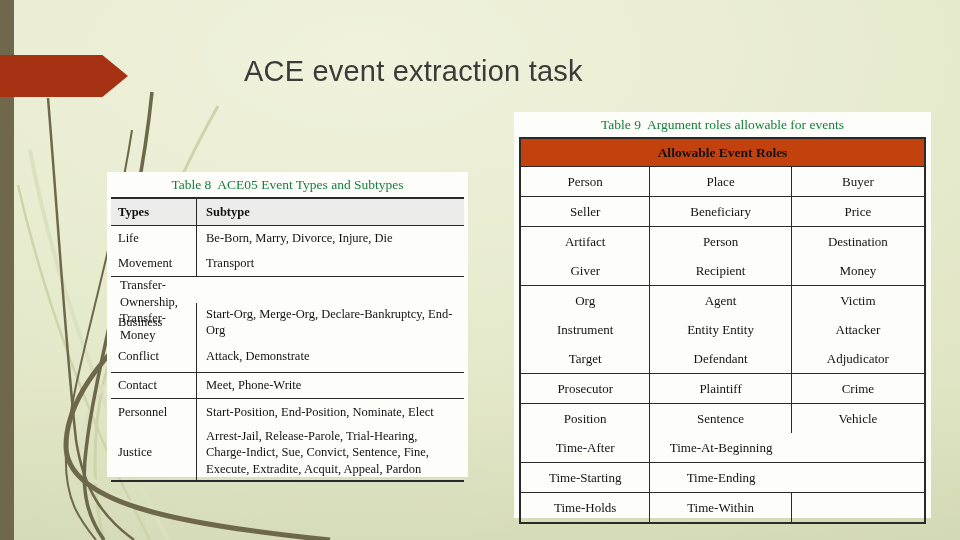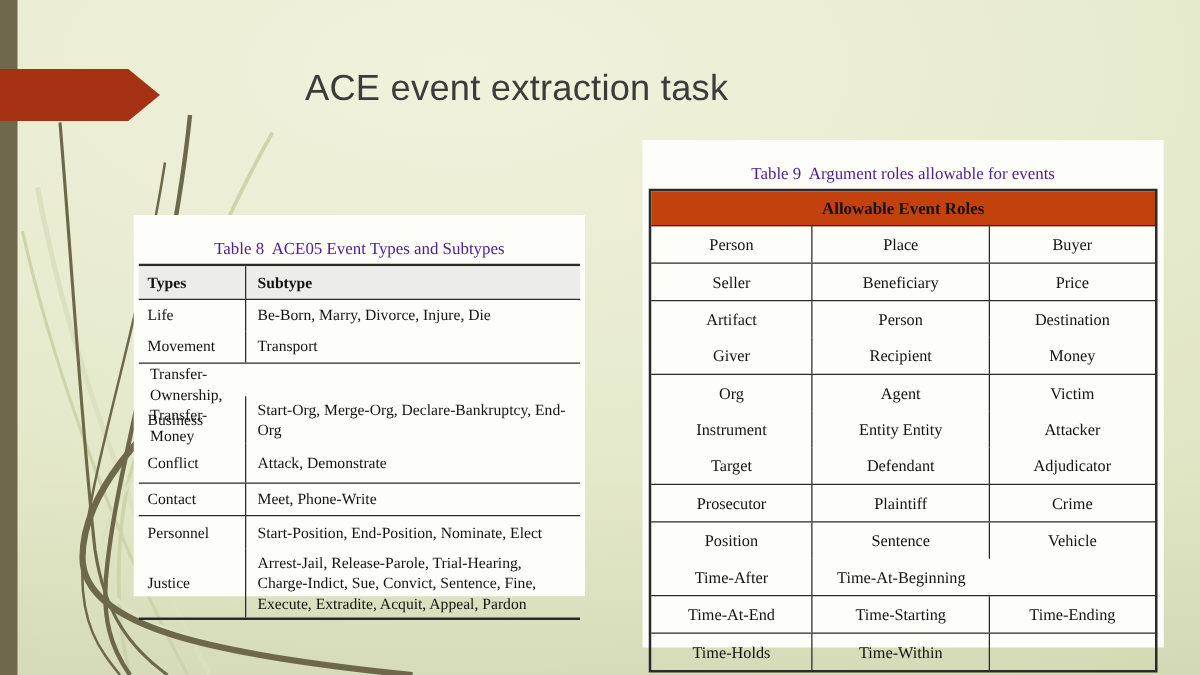--- a/index.html
+++ b/index.html
@@ -32,22 +32,22 @@
     font-size:29px;color:#3b3b39;letter-spacing:0.2px;white-space:nowrap;margin-left:32px;
   }
 
   .panel{
     position:absolute;background:#fdfdfa;z-index:5;color:#131313;
   }
   .panel-t8{left:107px;top:172px;width:361px;height:305px;}
   .panel-t9{left:514px;top:112px;width:417px;height:406px;}
 
   .caption{
-    margin-top:19px;height:20px;text-align:center;
-    font-size:13.5px;white-space:pre;color:#4c1d95;
+    margin-top:5px;height:20px;text-align:center;
+    font-size:13.5px;white-space:pre;color:#15803d;
   }
 
   
   .t8{
     margin:0 4px;border-top:2px solid #2a2a2a;border-bottom:2px solid #2a2a2a;
     font-size:12.5px;
   }
   .t8-row{display:grid;grid-template-columns:86px 1fr;}
   .t8-row > .c1{border-right:1px solid #2a2a2a;padding-left:7px;display:flex;align-items:center;}
   .t8-row > .c2{padding-left:9px;padding-right:4px;display:flex;align-items:center;line-height:1.32;}
@@ -177,21 +177,20 @@
       <div class="t9-row">
         <div class="c1">Position</div>
         <div class="c2">Sentence</div>
         <div class="c3">Vehicle</div>
       </div>
       <div class="t9-row bb">
         <div class="c1">Time-After</div>
         <div class="c3">Time-At-Beginning</div>
       </div>
       <div class="t9-row bb">
-        <div class="c1">Time-At-End</div>
         <div class="c2">Time-Starting</div>
         <div class="c3">Time-Ending</div>
       </div>
       <div class="t9-row">
         <div class="c1">Time-Holds</div>
         <div class="c2">Time-Within</div>
         <div class="c3"></div>
       </div>
     </div>
   </div>

